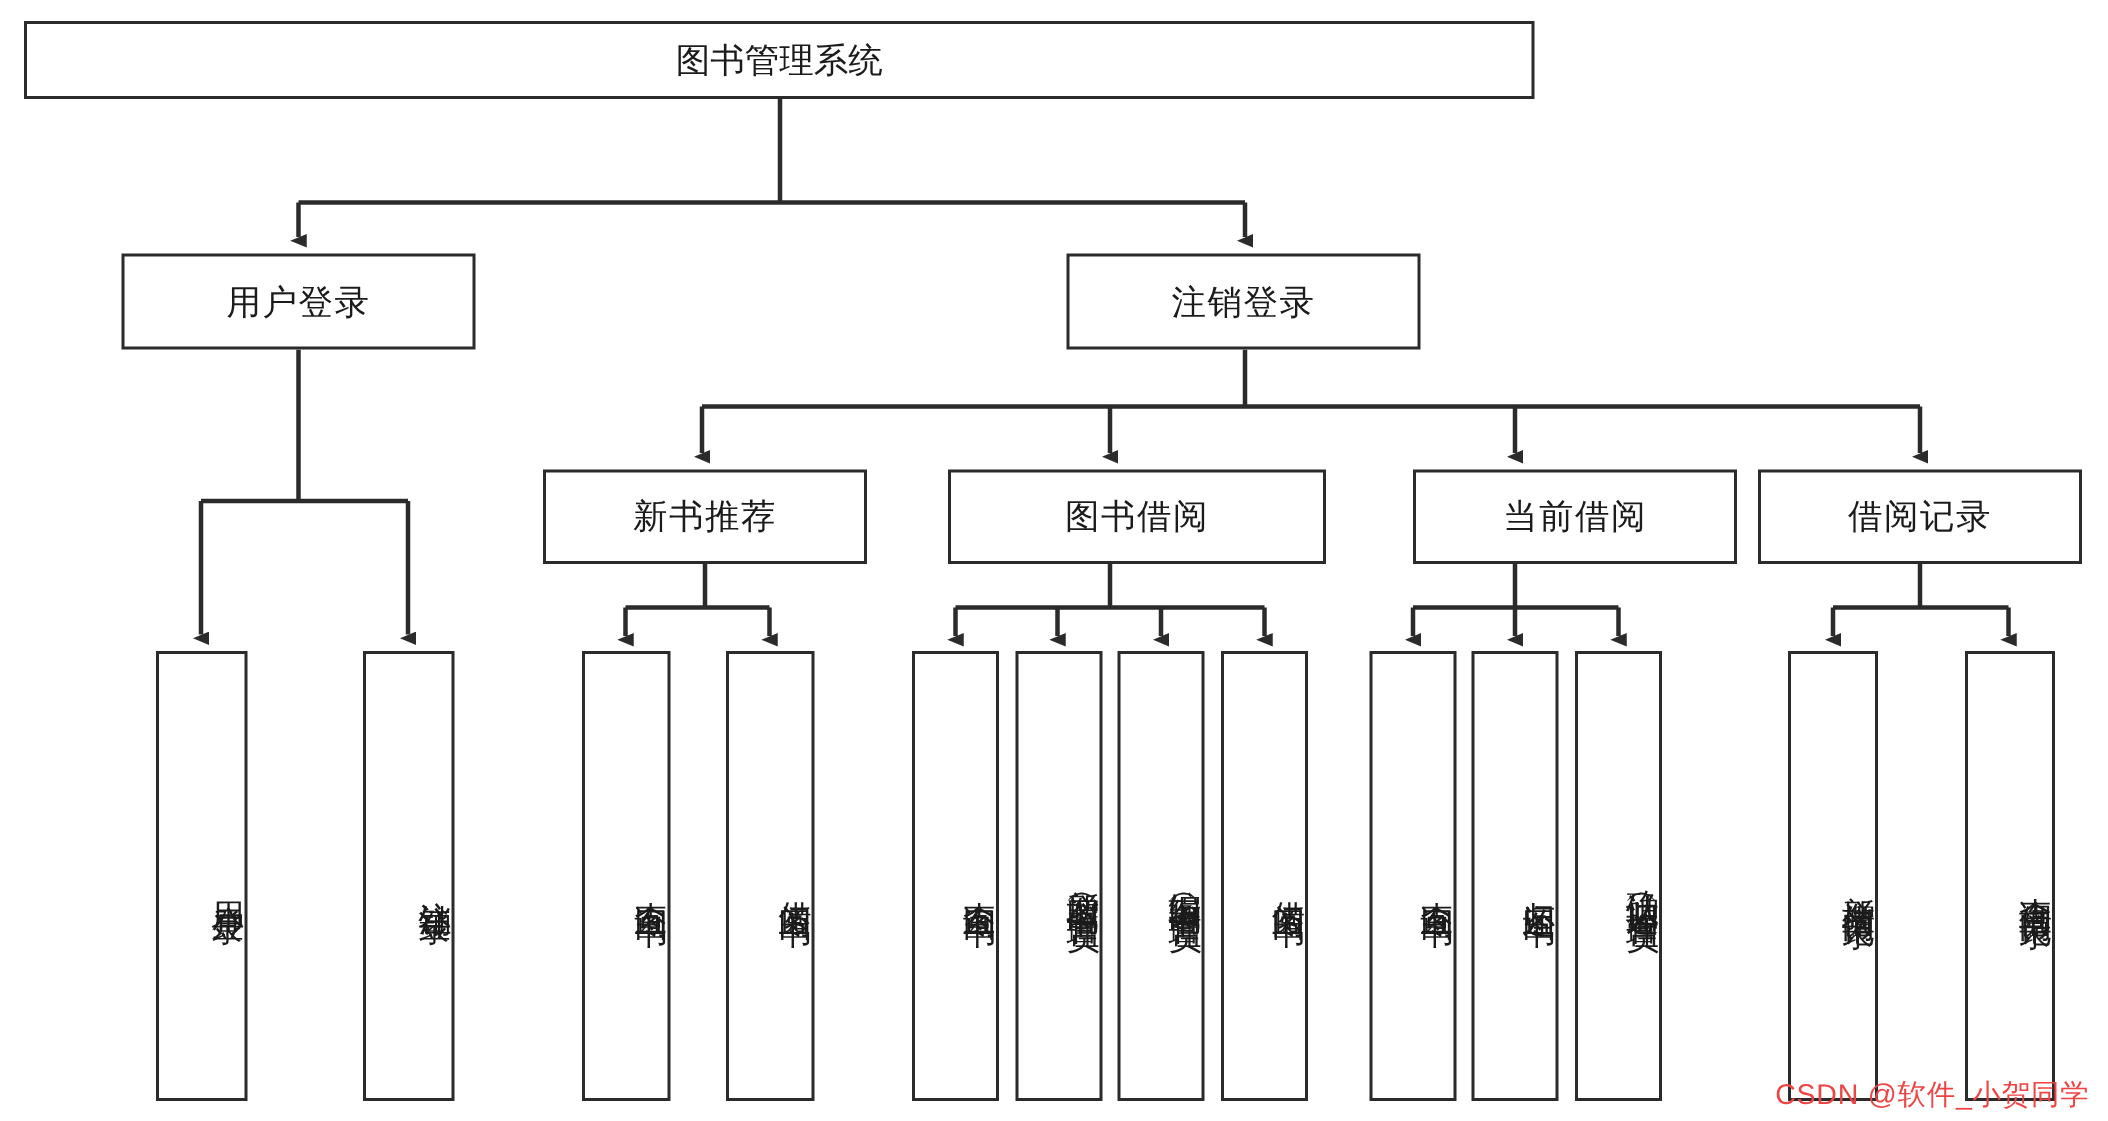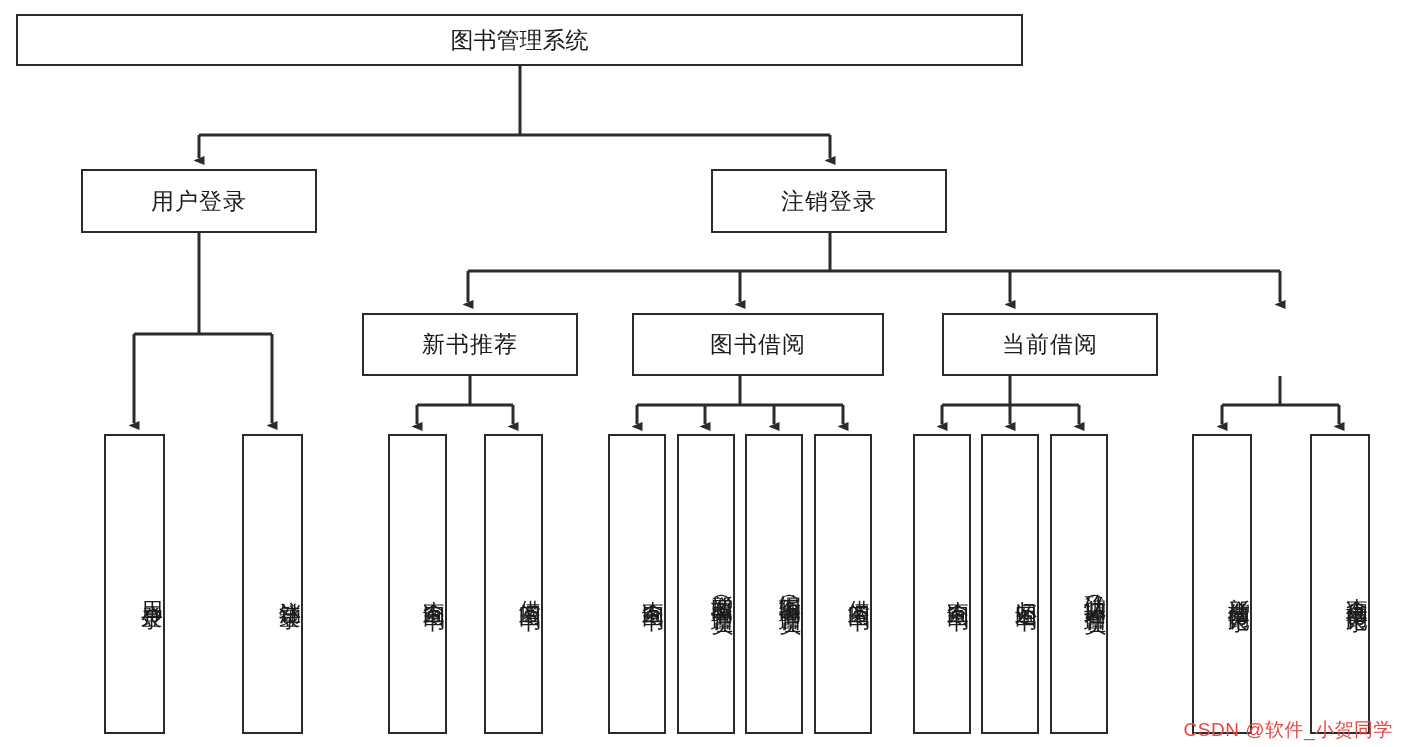--- a/index.html
+++ b/index.html
@@ -135,20 +135,23 @@
 
   <div class="node h-node" style="left:362px; top:313px; width:216px; height:63px;">
     <span class="lbl">新书推荐</span>
   </div>
   <div class="node h-node" style="left:632px; top:313px; width:252px; height:63px;">
     <span class="lbl">图书借阅</span>
   </div>
   <div class="node h-node" style="left:902px; top:313px; width:216px; height:63px;margin-left:40px;">
     <span class="lbl">当前借阅</span>
   </div>
+  <div class="node h-node" style="left:1172px; top:313px; width:216px; height:63px;">
+    <span class="lbl">借阅记录</span>
+  </div>
 
   <div class="node leaf" style="left:104px; top:434px; width:61px; height:300px;">
     <span class="lbl">用户登录</span>
   </div>
   <div class="node leaf" style="left:242px; top:434px; width:61px; height:300px;">
     <span class="lbl">注销登录</span>
   </div>
 
   <div class="node leaf" style="left:388px; top:434px; width:59px; height:300px;">
     <span class="lbl">查询图书</span>

